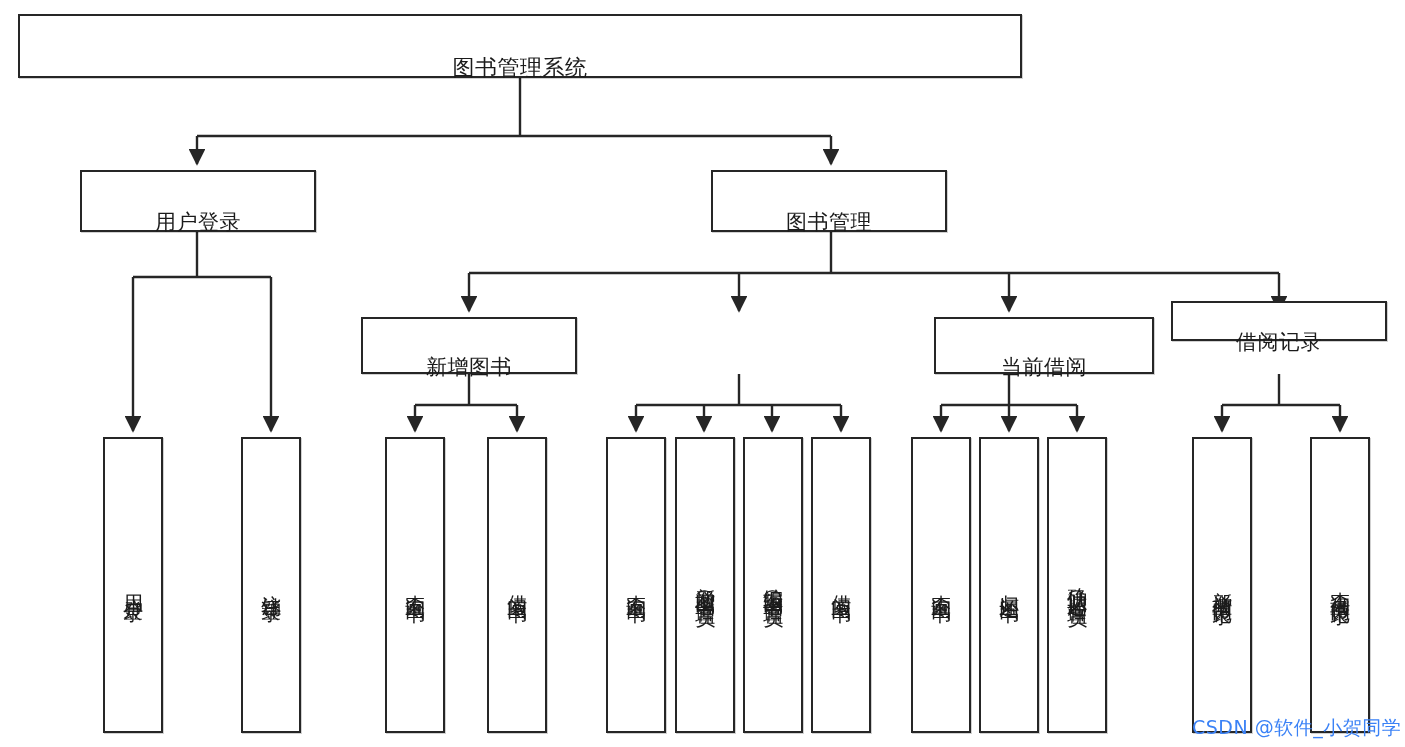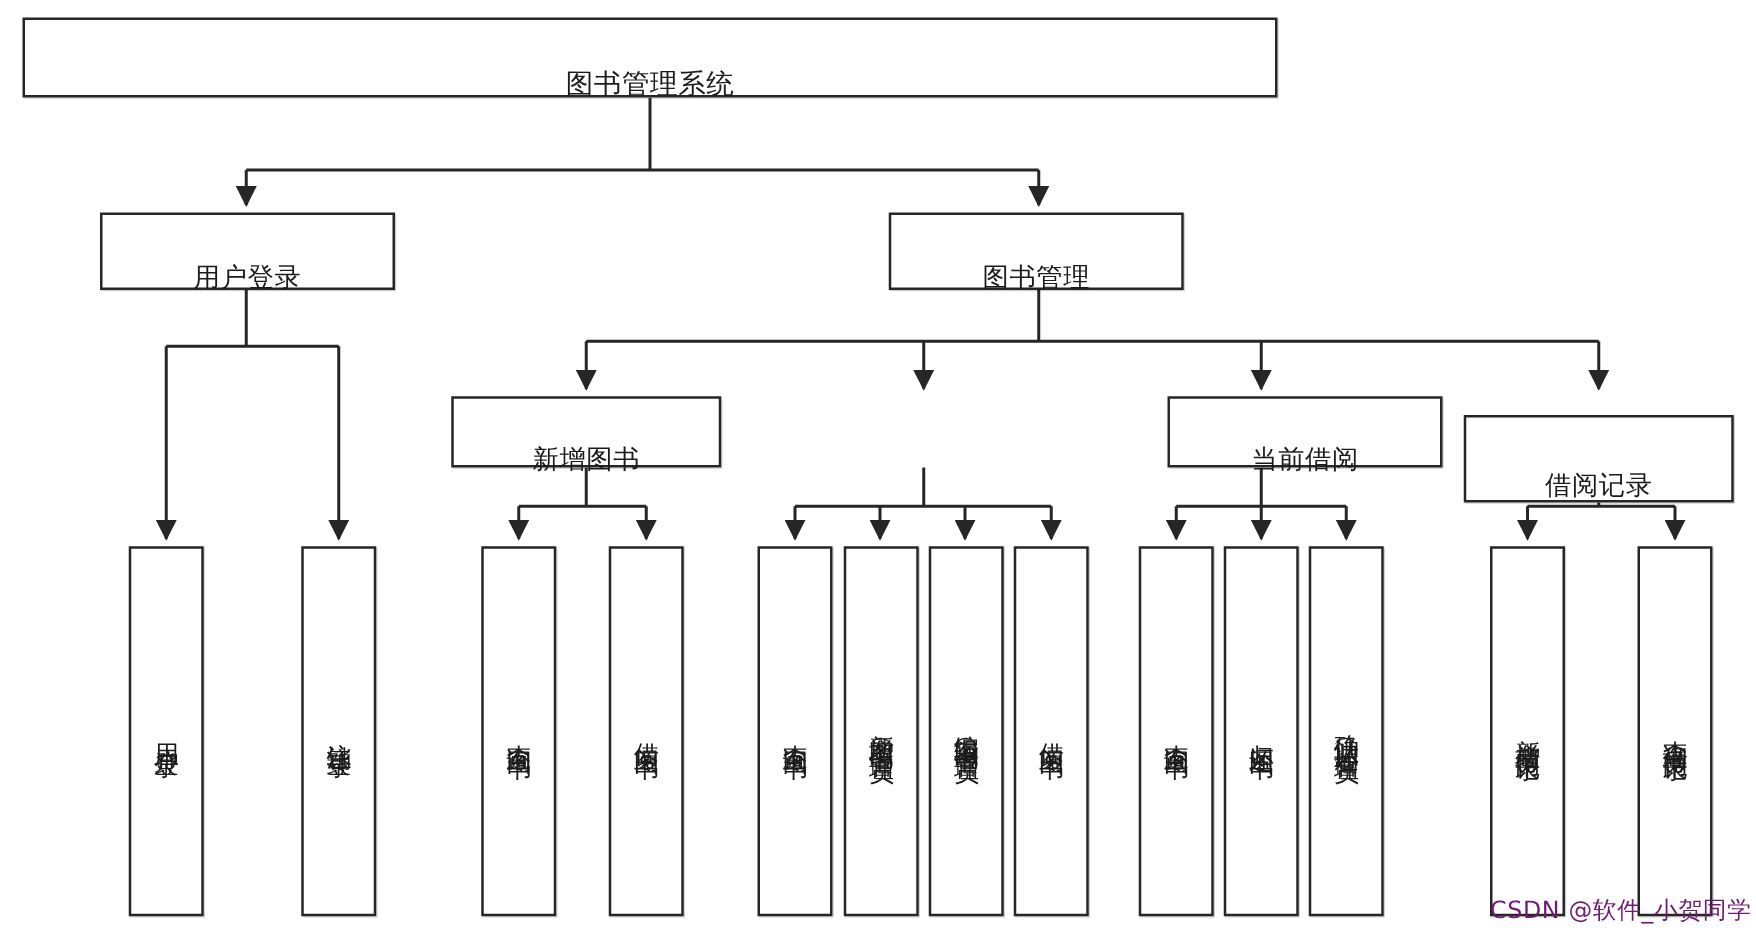--- a/index.html
+++ b/index.html
@@ -62,21 +62,21 @@
     text-orientation: upright;
     font-size: 20px;
     line-height: 1.18;
     letter-spacing: 3px;
     max-height: 272px;
     text-align: center;
   }
   .watermark {
     position: absolute;
     font-size: 19px;
-    color: #701a75;
+    color: #3b82f6;
     white-space: nowrap;
     letter-spacing: 0.5px;
   }
 </style>
 </head>
 <body>
 
 <div id="canvas">
 
   <svg id="edges" viewBox="0 0 1405 747" width="1405" height="747">
@@ -143,21 +143,21 @@
 
   <div class="node horiz" style="left:361px; top:317px; width:216px; height:57px;">
     <span class="node-label">新增图书</span>
   </div>
 
 
   <div class="node horiz" style="left:934px; top:317px; width:220px; height:57px;">
     <span class="node-label">当前借阅</span>
   </div>
 
-  <div class="node horiz" style="left:1171px; top:332px; width:216px; height:70px;">
+  <div class="node horiz" style="left:1171px; top:301px; width:216px; height:40px;">
     <span class="node-label">借阅记录</span>
   </div>
 
   <div class="node vert" style="left:103px; top:437px; width:60px; height:296px;">
     <span class="node-label">用户登录</span>
   </div>
 
   <div class="node vert" style="left:241px; top:437px; width:60px; height:296px;">
     <span class="node-label">注销登录</span>
   </div>

